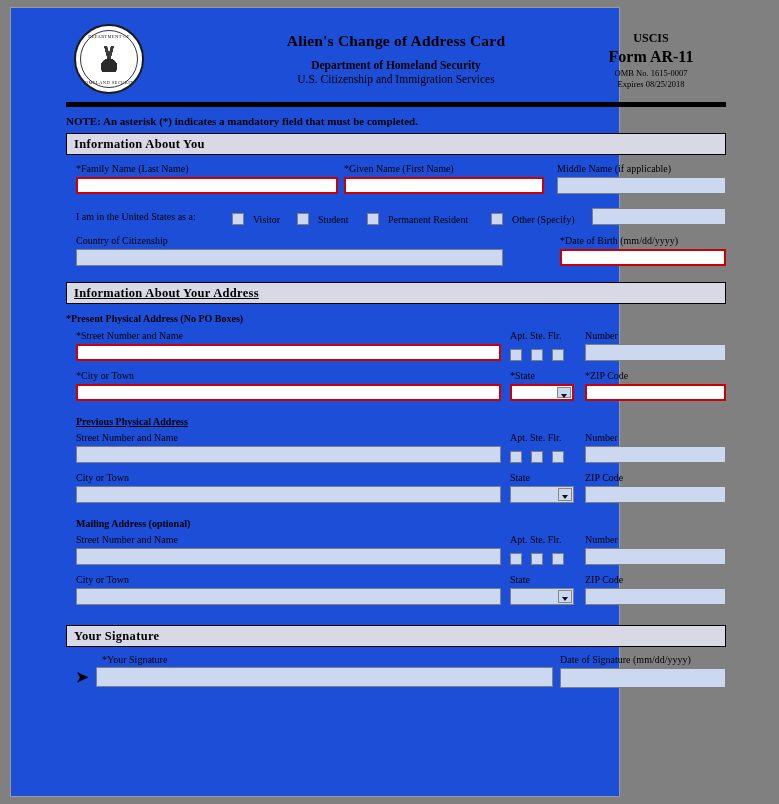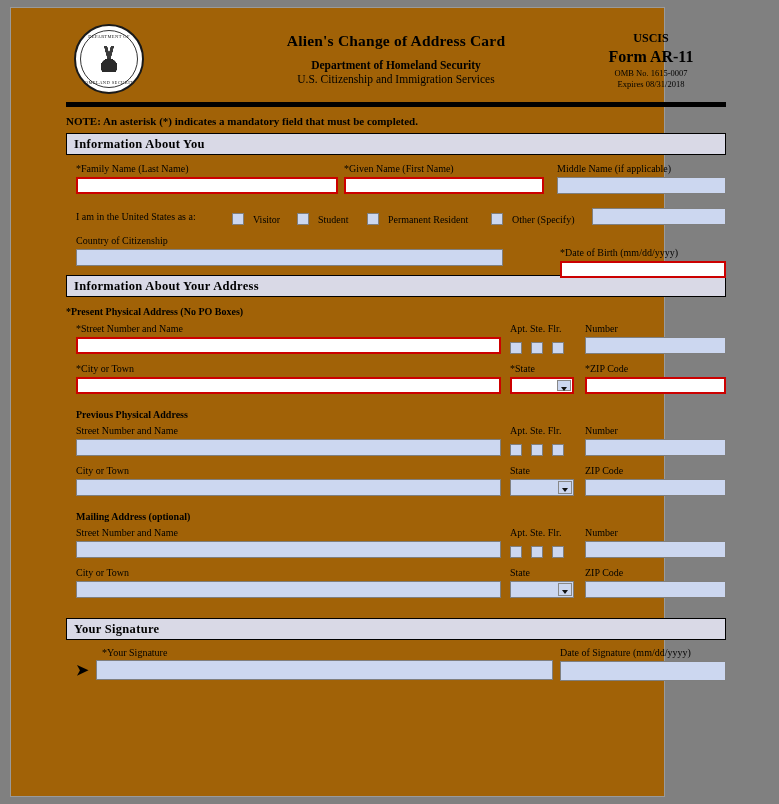--- a/index.html
+++ b/index.html
@@ -12,23 +12,22 @@
     height: 804px;
     font-family: "Liberation Serif", serif;
     overflow: hidden;
   }
   .page {
     position: absolute;
     left: 11px;
     top: 8px;
     width: 608px;
     height: 788px;
-    background: #a16207;
+    background: #1d4ed8;
     box-shadow: 0 0 0 1px #9a9a9a;
-    padding-left: 45px;
   }
   .inner {
     position: absolute;
     left: 55px;
     top: 10px;
     width: 660px;
   }
 
   
   .header {
@@ -218,21 +217,21 @@
     </div>
     <div class="title-block">
       <div class="title-main">Alien's Change of Address Card</div>
       <div class="title-sub1">Department of Homeland Security</div>
       <div class="title-sub2">U.S. Citizenship and Immigration Services</div>
     </div>
     <div class="form-meta">
       <div class="m1">USCIS</div>
       <div class="m2">Form AR-11</div>
       <div class="m3">OMB No. 1615-0007</div>
-      <div class="m4">Expires 08/31/2018</div>
+      <div class="m4">Expires 08/25/2018</div>
     </div>
   </div>
 
   <div class="rule"></div>
 
   <div class="note">NOTE:  An asterisk (*) indicates a mandatory field that must be completed.</div>
 
   <div class="section-bar">Information About You</div>
 
   <div class="row" style="height:40px; margin-top:7px;">
@@ -269,28 +268,28 @@
       <span class="lbl" style="margin-left:5px;">Other (Specify)</span>
     </span>
     <span class="fld" style="position:absolute; left:526px; top:0; width:134px;"></span>
   </div>
 
   <div class="row" style="height:38px; margin-top:4px;">
     <div style="position:absolute; left:10px; top:0; width:427px;">
       <div class="lbl">Country of Citizenship</div>
       <div class="fld" style="margin-top:2px;"></div>
     </div>
-    <div style="position:absolute; left:494px; top:12px; width:166px;">
+    <div style="position:absolute; left:494px; top:0; width:166px;">
       <div class="lbl">*Date of Birth (mm/dd/yyyy)</div>
       <div class="fld req" style="margin-top:2px;"></div>
     </div>
   </div>
 
 
-  <div class="section-bar" style="margin-top:3px;">Information About Your Address</div>
+  <div class="section-bar" style="margin-top:10px;text-decoration:underline;">Information About Your Address</div>
 
   <div class="lbl bold" style="margin-top:8px; ">*Present Physical Address (No PO Boxes)</div>
 
   <div class="row" style="height:36px; margin-top:4px;">
     <div style="position:absolute; left:10px; top:0; width:425px;">
       <div class="lbl">*Street Number and Name</div>
       <div class="fld req" style="margin-top:2px;"></div>
     </div>
     <div style="position:absolute; left:444px; top:0; width:70px;">
       <div class="lbl">Apt. Ste. Flr.</div>
@@ -317,21 +316,21 @@
         <span style="font-size:10.5px; padding-left:3px; line-height:15px; display:block;"></span>
         <span class="arrow"></span>
       </div>
     </div>
     <div style="position:absolute; left:519px; top:0; width:141px;">
       <div class="lbl">*ZIP Code</div>
       <div class="fld req" style="margin-top:2px;"></div>
     </div>
   </div>
 
-  <div class="lbl bold" style="margin-top:8px; margin-left:10px;">Previous Physical Address</div>
+  <div class="lbl bold" style="margin-top:8px; margin-left:10px;text-decoration:underline;">Previous Physical Address</div>
 
   <div class="row" style="height:36px; margin-top:3px;">
     <div style="position:absolute; left:10px; top:0; width:425px;">
       <div class="lbl">Street Number and Name</div>
       <div class="fld" style="margin-top:2px;"></div>
     </div>
     <div style="position:absolute; left:444px; top:0; width:70px;">
       <div class="lbl">Apt. Ste. Flr.</div>
       <div style="margin-top:3px;">
         <span class="cb"></span>

